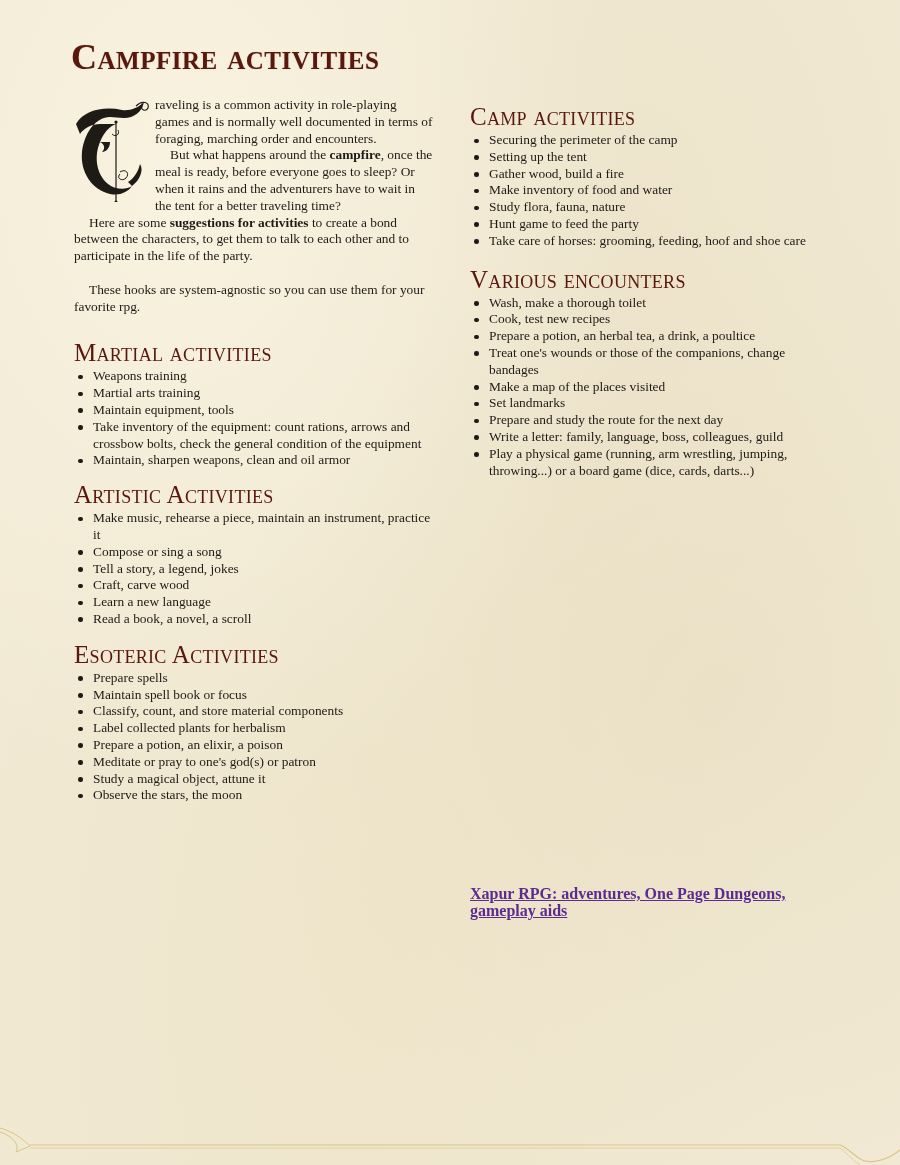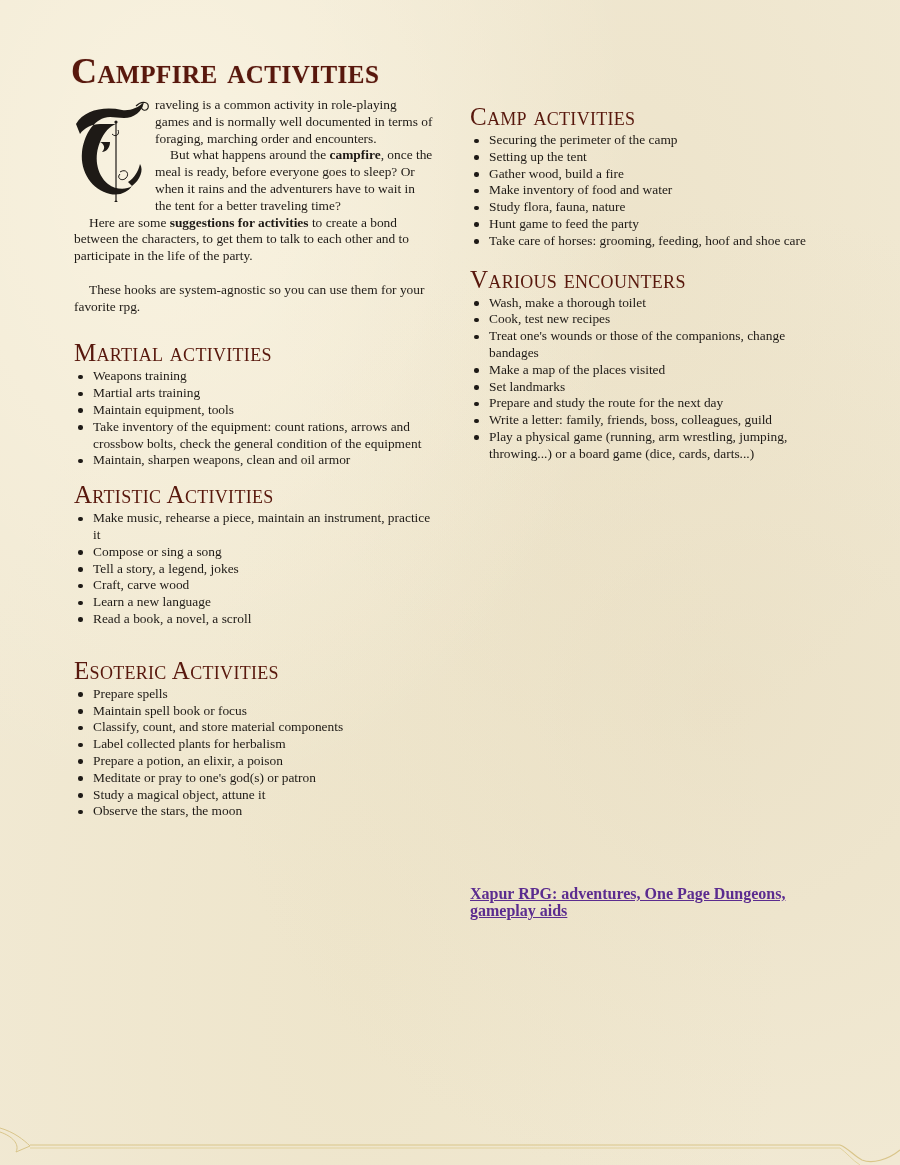--- a/index.html
+++ b/index.html
@@ -8,21 +8,21 @@
     background: #f1e9d3;
     background-image:
       radial-gradient(ellipse at 20% 15%, rgba(255,250,235,0.55) 0%, rgba(255,250,235,0) 45%),
       radial-gradient(ellipse at 80% 60%, rgba(225,212,180,0.35) 0%, rgba(225,212,180,0) 50%),
       radial-gradient(ellipse at 40% 85%, rgba(235,225,195,0.5) 0%, rgba(235,225,195,0) 55%),
       radial-gradient(ellipse at 70% 20%, rgba(230,218,188,0.35) 0%, rgba(230,218,188,0) 40%);
     font-family: "Liberation Serif", "DejaVu Serif", serif;
     color: #1e1a16;
   }
   .page-title {
-    position: absolute; left: 71px; top: 50px; margin: 0;
+    position: absolute; left: 71px; top: 36px; margin: 0;
     font-family: "Liberation Serif", "DejaVu Serif", serif;
     font-weight: bold; font-variant: small-caps;
     font-size: 36px; letter-spacing: 0.5px;
     color: #58180d;
     text-shadow: 0 0 1px rgba(88,24,13,0.3);
   }
   .col { position: absolute; width: 360px; font-size: 13.4px; line-height: 16.8px; }
   .col-left { left: 74px; top: 97px; }
   .col-right { left: 470px; top: 102px; }
   .intro { margin: 0; }
@@ -40,21 +40,21 @@
     font-size: 25px; line-height: 30px; color: #58180d; letter-spacing: 0.3px;
   }
   ul.items { margin: 0; padding: 0; list-style: none; }
   ul.items li { position: relative; padding-left: 19px; }
   ul.items li::before {
     content: ""; position: absolute; left: 4px; top: 6.5px;
     width: 4.5px; height: 4.5px; border-radius: 50%; background: #1e1a16;
   }
   .sec-martial { margin-top: 23px; }
   .sec-artistic { margin-top: 11px; }
-  .sec-esoteric { margin-top: 28px; }
+  .sec-esoteric { margin-top: 12px; }
   .sec-various { margin-top: 15px; }
   .link {
     position: absolute; left: 470px; top: 885px; width: 360px;
     font-size: 16px; line-height: 17px; font-weight: bold;
     color: #5b2c8f; text-decoration: underline;
   }
   .footer-frame { position: absolute; left: 0; top: 1120px; width: 900px; height: 45px; }
 </style>
 </head>
 <body>
@@ -134,25 +134,26 @@
       <li>Hunt game to feed the party</li>
       <li>Take care of horses: grooming, feeding, hoof and shoe care</li>
     </ul>
   </section>
 
   <section class="sec-various">
     <h2 class="section">Various encounters</h2>
     <ul class="items">
       <li>Wash, make a thorough toilet</li>
       <li>Cook, test new recipes</li>
+      <li>Prepare a potion, an herbal tea, a drink, a poultice</li>
       <li>Treat one's wounds or those of the companions, change bandages</li>
       <li>Make a map of the places visited</li>
       <li>Set landmarks</li>
       <li>Prepare and study the route for the next day</li>
-      <li>Write a letter: family, friends, boss, colleagues, guild</li>
+      <li>Write a letter: family, language, boss, colleagues, guild</li>
       <li>Play a physical game (running, arm wrestling, jumping, throwing...) or a board game (dice, cards, darts...)</li>
     </ul>
   </section>
 </div>
 
 <a class="link">Xapur RPG: adventures, One Page Dungeons, gameplay aids</a>
 
 <svg class="footer-frame" viewBox="0 0 900 45" xmlns="http://www.w3.org/2000/svg">
   <path d="M0 8 C 14 12, 24 20, 30 26 L 16 32 C 20 24, 12 16, 0 12" fill="none" stroke="#d9c58a" stroke-width="1"></path>
   <line x1="30" y1="25" x2="840" y2="25" stroke="#d9c58a" stroke-width="1.2"></line>

